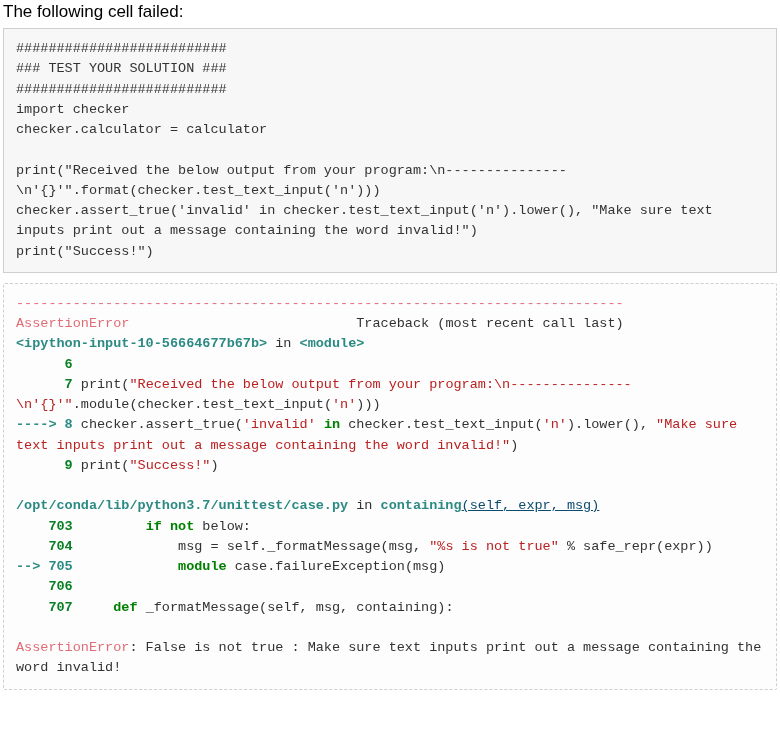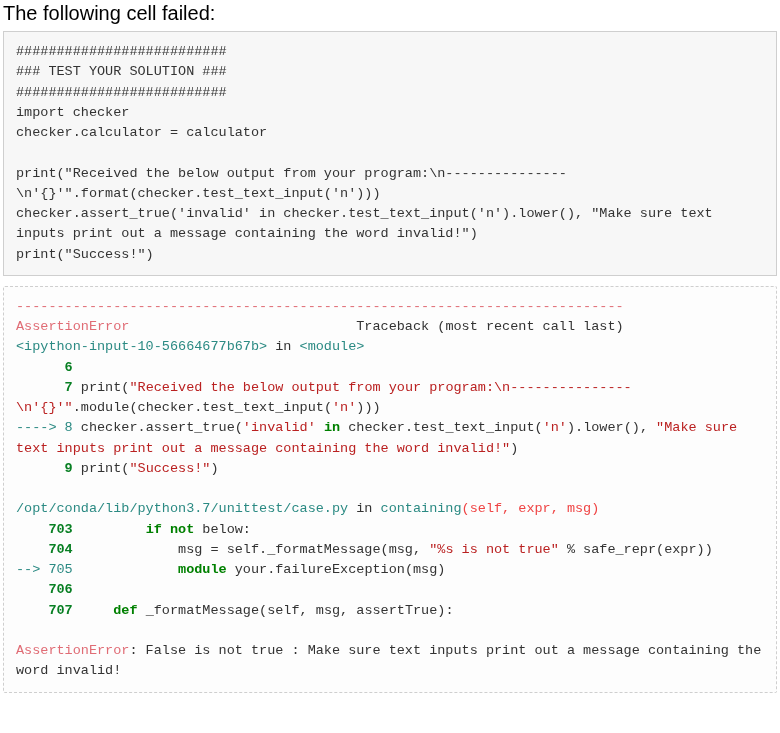--- a/index.html
+++ b/index.html
@@ -4,21 +4,21 @@
 <style>
   * { box-sizing: border-box; }
   body {
     margin: 0;
     padding: 0;
     background: #fff;
     font-family: Arial, Helvetica, sans-serif;
     width: 780px;
   }
   .heading {
-    font-size: 20px;
+    font-size: 17px;
     color: #000;
     padding: 2px 3px 6px 3px;
   }
   .cell-code, .cell-output {
     border: 1px solid #cfcfcf;
     background: #f7f7f7;
     padding: 10px 12px;
     margin: 0 3px 10px 3px;
     font-family: "Courier New", Consolas, monospace;
     font-size: 13.5px;
@@ -26,22 +26,22 @@
     white-space: pre-wrap;
     word-wrap: break-word;
     color: #333;
   }
   .cell-output {
     background: #fdfdfd;
     border: 1px dashed #cfcfcf;
     border-radius: 2px;
   }
   .tb-red { color: #e06c75; }
-  .tb-cyan { color: #2b8a83; }
-  .tb-blue { color: #ef4444; }
+  .tb-cyan { color: #2b8a83; font-weight: bold; }
+  .tb-blue { color: #0c4a6e; text-decoration: underline; }
   .tb-green { color: #087f23; font-weight: bold; }
   .tb-str { color: #ba2121; }
   .tb-kw { color: #008000; font-weight: bold; }
 </style>
 </head>
 <body>
 
 <div class="heading">The following cell failed:</div>
 
 <div class="cell-code">##########################
@@ -58,17 +58,17 @@
 <span class="tb-red">AssertionError</span><span>                            </span><span>Traceback (most recent call last)</span>
 <span class="tb-cyan">&lt;ipython-input-10-56664677b67b&gt;</span><span> in </span><span class="tb-cyan">&lt;module&gt;</span>
 <span class="tb-green">      6</span><span> </span>
 <span class="tb-green">      7</span><span> print</span><span>(</span><span class="tb-str">"Received the below output from your program:\n---------------\n'{}'"</span><span>.module</span><span>(</span><span>checker.test_text_input</span><span>(</span><span class="tb-str">'n'</span><span>)))</span>
 <span class="tb-cyan">----&gt; 8</span><span> checker.assert_true</span><span>(</span><span class="tb-str">'invalid'</span><span class="tb-kw"> in </span><span>checker.test_text_input</span><span>(</span><span class="tb-str">'n'</span><span>)</span><span>.lower</span><span>()</span><span>, </span><span class="tb-str">"Make sure text inputs print out a message containing the word invalid!"</span><span>)</span>
 <span class="tb-green">      9</span><span> print</span><span>(</span><span class="tb-str">"Success!"</span><span>)</span>
 
 <span class="tb-cyan">/opt/conda/lib/python3.7/unittest/case.py</span><span> in </span><span class="tb-cyan">containing</span><span class="tb-blue">(self, expr, msg)</span>
 <span class="tb-green">    703</span><span>         </span><span class="tb-kw">if</span><span> </span><span class="tb-kw">not</span><span> below:</span>
 <span class="tb-green">    704</span><span>             msg = self._formatMessage(msg, </span><span class="tb-str">"%s is not true"</span><span> % safe_repr(expr))</span>
-<span class="tb-cyan">--&gt; 705</span><span>             </span><span class="tb-kw">module</span><span> your.failureException(msg)</span>
+<span class="tb-cyan">--&gt; 705</span><span>             </span><span class="tb-kw">module</span><span> case.failureException(msg)</span>
 <span class="tb-green">    706</span><span> </span>
-<span class="tb-green">    707</span><span>     </span><span class="tb-kw">def</span><span> _formatMessage(self, msg, assertTrue):</span>
+<span class="tb-green">    707</span><span>     </span><span class="tb-kw">def</span><span> _formatMessage(self, msg, containing):</span>
 
 <span class="tb-red">AssertionError</span><span>: False is not true : Make sure text inputs print out a message containing the word invalid!</span></div>
 
 </body></html>

